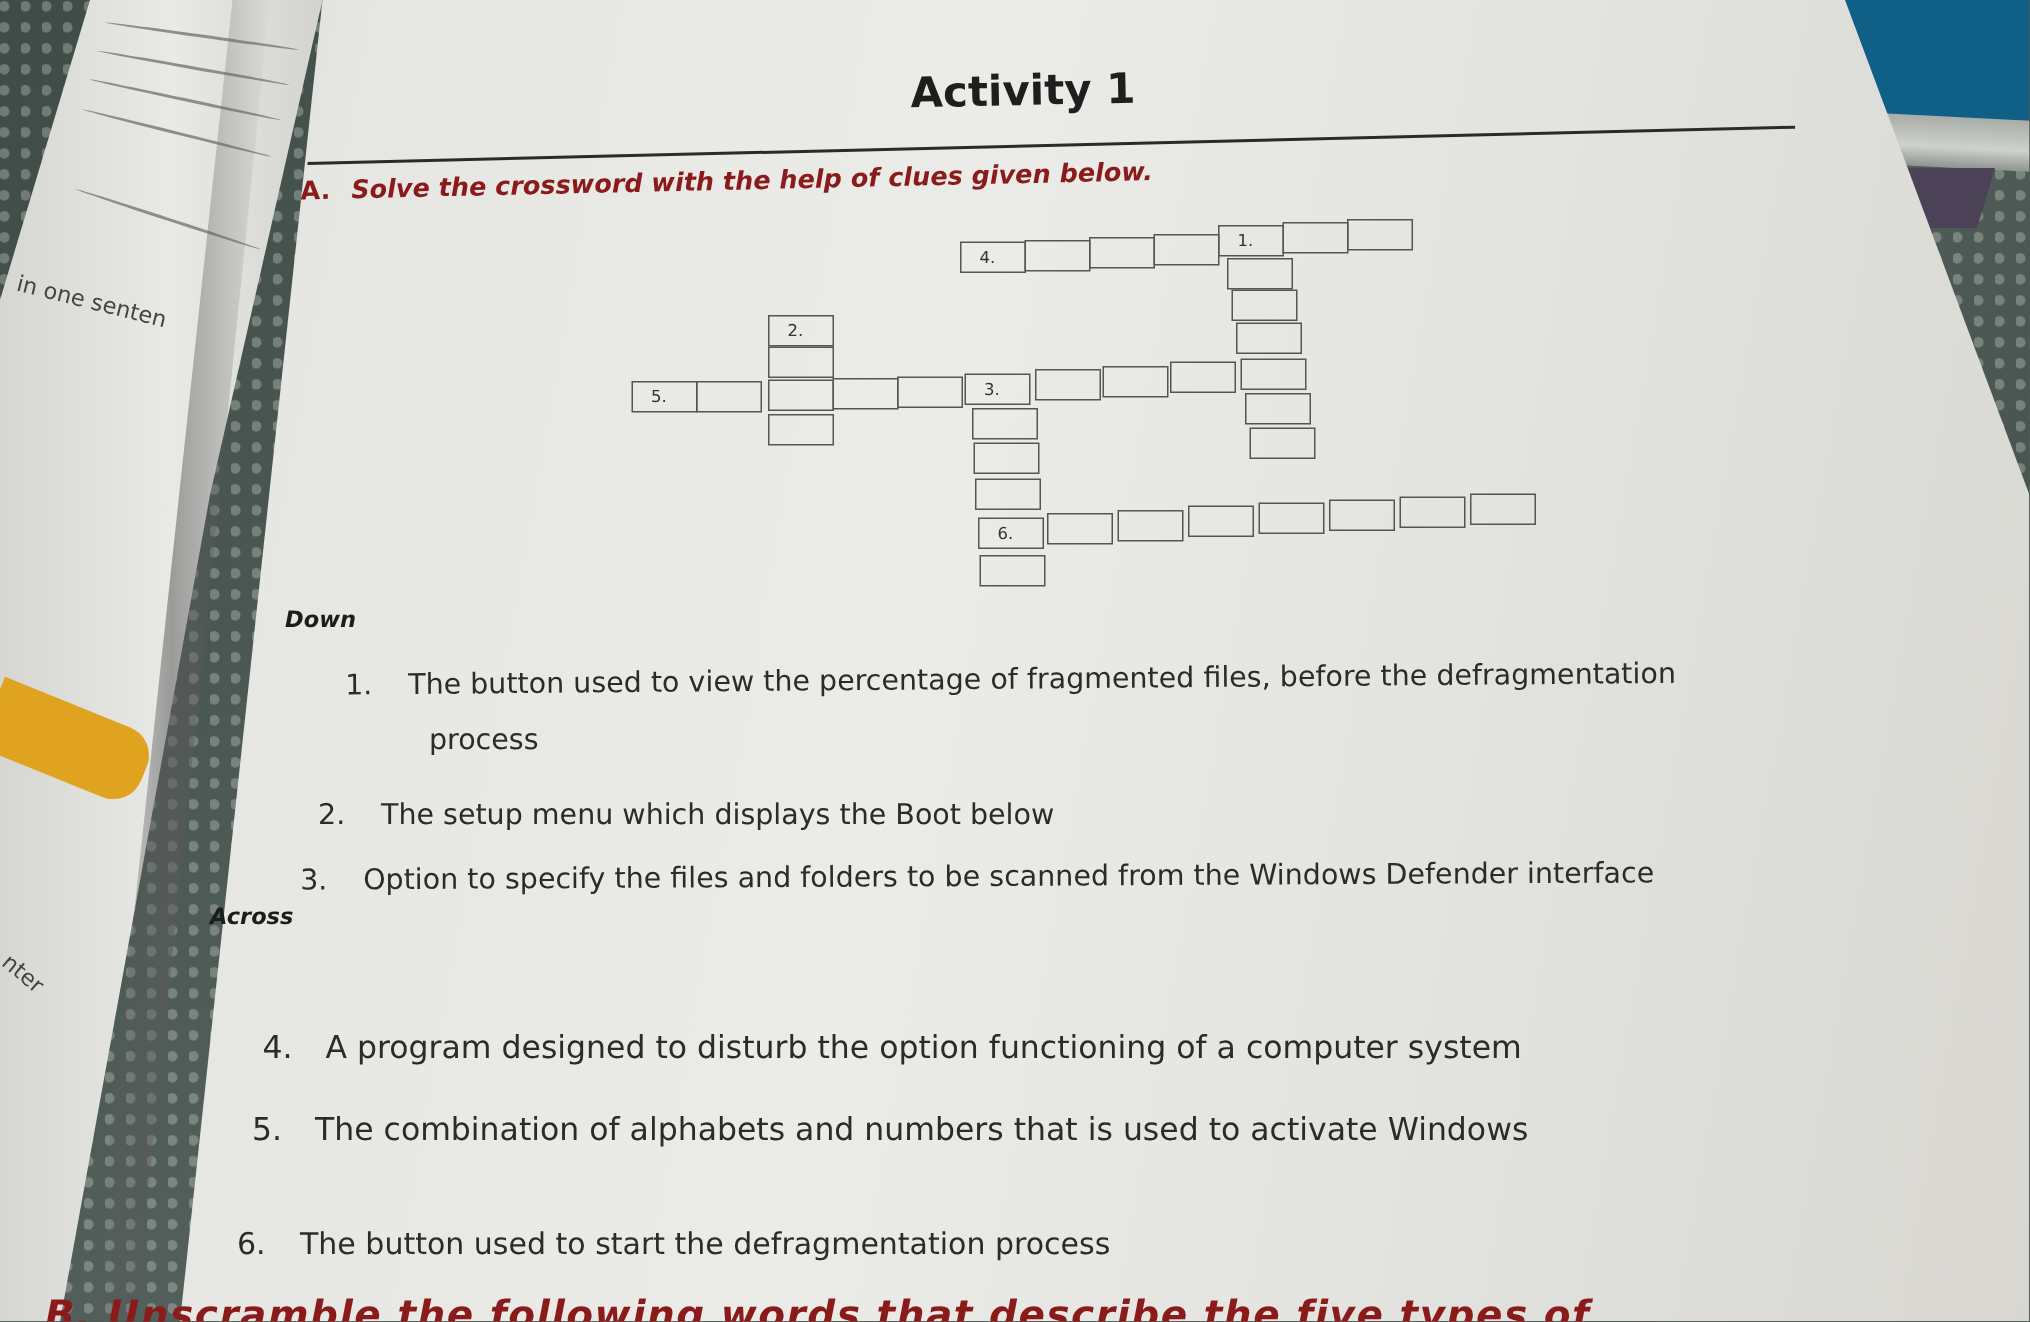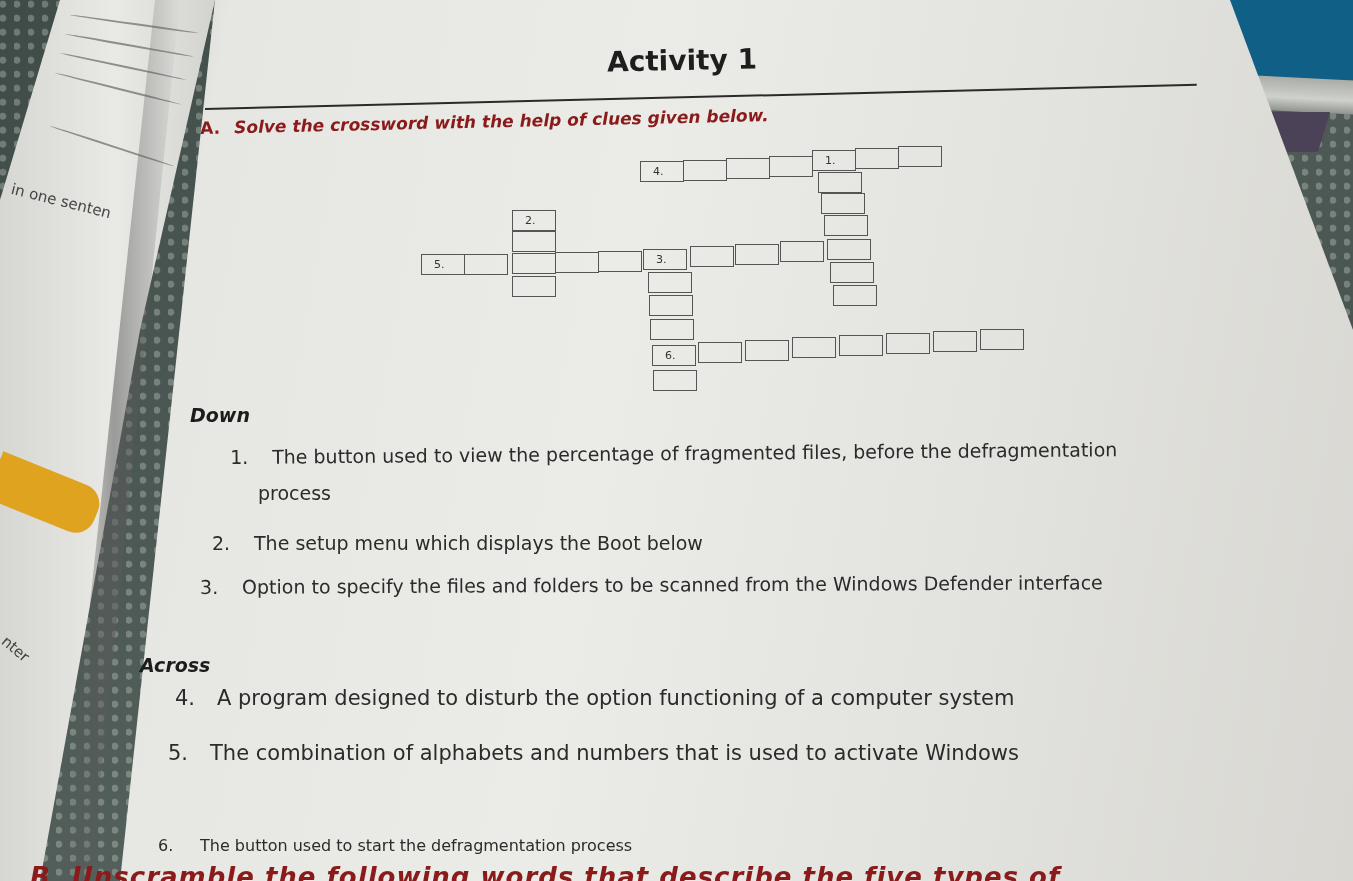--- a/index.html
+++ b/index.html
@@ -76,21 +76,21 @@
   .section-a .letter { margin-right:14px; }
   .section-a .txt { font-style:italic; }
 
   .grid { position:absolute; left:0; top:0; }
   .cell {
     position:absolute; width:44px; height:21px; border:1.5px solid #555; box-sizing:border-box;
     background:transparent; font-size:11px; color:#333; padding:3px 0 0 12px;
   }
 
   .heading {
-    position:absolute; font-weight:bold; font-style:italic; font-size:19px; color:#1c1c1c;
+    position:absolute; font-weight:bold; font-style:italic; font-size:15px; color:#1c1c1c;
   }
   .clue {
     position:absolute; font-size:19px; color:#2b2b2b; white-space:nowrap;
     transform-origin:left top;
   }
   .clue .num { display:inline-block; width:42px; }
   .bottom-red {
     position:absolute; left:30px; top:862px; font-weight:bold; font-style:italic;
     font-size:26px; color:#8b1a1a; white-space:nowrap; letter-spacing:1px;
   }
@@ -162,35 +162,35 @@
     <div class="cell" style="left: 886px; top: 333px;"></div>
     <div class="cell" style="left: 933px; top: 331px;"></div>
     <div class="cell" style="left: 980px; top: 329px;"></div>
   </div>
 
 <div class="heading" style="left:190px;top:404px">Down</div>
 
 <div class="clue" style="left:230px;top:446px;transform:rotate(-0.5deg)">
   <span class="num">1.</span><span>The button used to view the percentage of fragmented files, before the defragmentation</span>
 </div>
-<div class="clue" style="left:258px;top:482px">process</div>
+<div class="clue" style="left:286px;top:482px">process</div>
 
 <div class="clue" style="left:212px;top:532px">
   <span class="num">2.</span><span>The setup menu which displays the Boot below</span>
 </div>
 
 <div class="clue" style="left:200px;top:576px;transform:rotate(-0.3deg)">
   <span class="num">3.</span><span>Option to specify the files and folders to be scanned from the Windows Defender interface</span>
 </div>
 
-<div class="heading" style="left:140px;top:654px">Across</div>
+<div class="heading" style="left:140px;top:602px">Across</div>
 
 <div class="clue" style="left:175px;top:686px;font-size:21px">
   <span class="num">4.</span><span>A program designed to disturb the option functioning of a computer system</span>
 </div>
 <div class="clue" style="left:168px;top:741px;font-size:21px">
   <span class="num">5.</span><span>The combination of alphabets and numbers that is used to activate Windows</span>
 </div>
-<div class="clue" style="left:158px;top:836px;font-size:16px">
+<div class="clue" style="left:158px;top:817px;font-size:20px">
   <span class="num">6.</span><span>The button used to start the defragmentation process</span>
 </div>
 
 <div class="bottom-red">B.  Unscramble the following words that describe the five types of</div>
 
 </body></html>

